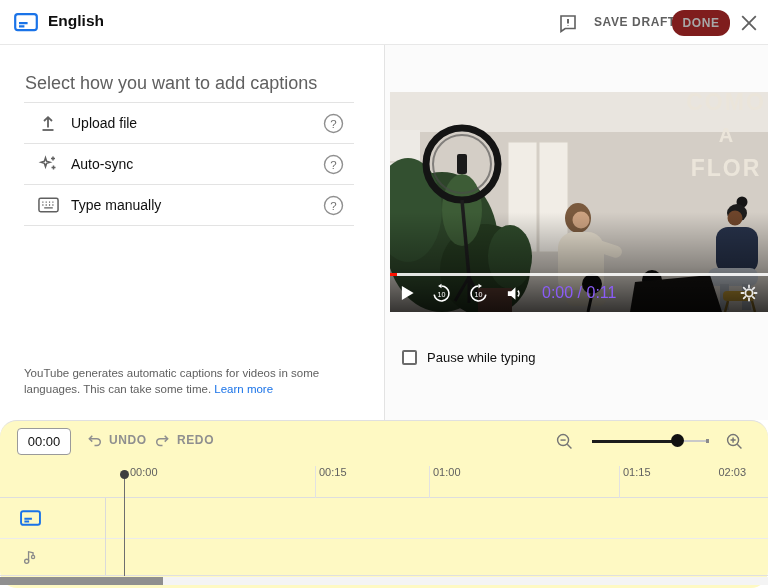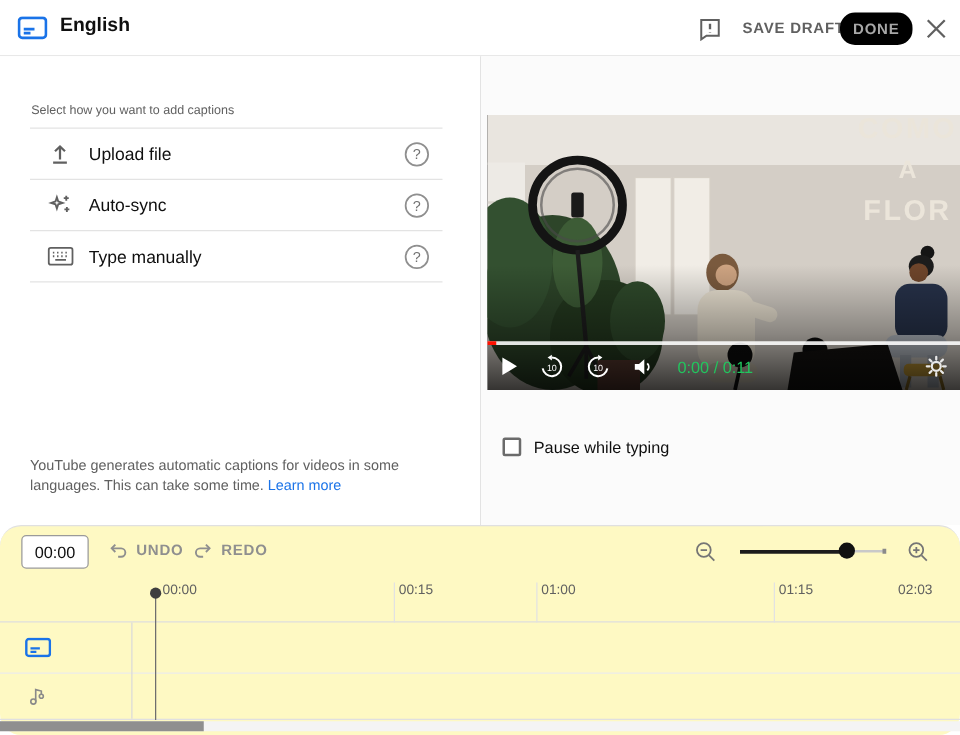--- a/index.html
+++ b/index.html
@@ -8,27 +8,27 @@
   #app { position:relative; width:768px; height:588px; background:#fff; overflow:hidden;text-decoration:underline; }
 
   
   .header { position:absolute; top:0; left:0; width:768px; height:45px; background:#fff;
             border-bottom:1px solid #e8e8e8; }
   .header .cap-icon { position:absolute; left:14px; top:13px; }
   .header .title { position:absolute; left:48px; top:12px; font-size:15.5px; font-weight:700; color:#0f0f0f; }
   .hdr-feedback { position:absolute; left:558px; top:13px; width:20px; height:20px; cursor:pointer; background:none; border:none; }
   .hdr-save { position:absolute; left:594px; top:15px; font-size:12px; font-weight:700; letter-spacing:0.6px;
               color:#606060; background:none; border:none; cursor:pointer; }
-  .hdr-done { position:absolute; left:672px; top:10px; width:58px; height:26px; background:#000000;
+  .hdr-done { position:absolute; left:672px; top:10px; width:58px; height:26px; background:#7f1d1d;
               color:#a7a7a7; font-size:12px; font-weight:700; letter-spacing:0.6px; border:none; border-radius:12px; }
   .hdr-close { position:absolute; left:740px; top:14px; width:18px; height:18px; background:none; border:none; cursor:pointer; }
 
   
   .left-panel { position:absolute; top:45px; left:0; width:384px; height:375px; background:#fff; }
-  .lp-heading { position:absolute; left:25px; top:38px; font-size:10px; color:#606060; }
+  .lp-heading { position:absolute; left:25px; top:28px; font-size:18px; color:#606060; }
   .options { position:absolute; left:24px; top:57px; width:330px; }
   .option-row { display:flex; align-items:center; height:41px; border-top:1px solid #e3e3e3; cursor:pointer; }
   .options .last-border { border-top:1px solid #e3e3e3; }
   .option-row .o-icon { width:24px; margin-left:14px; display:flex; align-items:center; }
   .option-row .o-label { margin-left:9px; font-size:14px; color:#0f0f0f; }
   .option-row .o-help { margin-left:auto; margin-right:10px; width:21px; height:21px; background:none; border:none; padding:0; cursor:pointer; }
   .lp-notes { position:absolute; left:24px; top:296px; width:352px; font-size:11.5px; color:#606060; line-height:16px; }
   .lp-note1 { white-space:nowrap; }
   .lp-note2 { margin-top:24px; }
   .lp-notes b { color:#0f0f0f; }
@@ -36,21 +36,21 @@
 
   
   .v-divider { position:absolute; left:384px; top:45px; width:1px; height:375px; background:#e3e3e3; }
   .right-panel { position:absolute; left:385px; top:45px; width:383px; height:375px; background:#fbfbfb; }
   .video { position:absolute; left:5px; top:47px; width:378px; height:220px; background:#222; cursor:pointer; }
   .video svg.scene { position:absolute; left:0; top:0; }
   .progress { position:absolute; left:0; bottom:36px; width:100%; height:3px; background:rgba(255,255,255,0.88); cursor:pointer; }
   .progress .played { position:absolute; left:0; top:0; width:7px; height:3px; background:#ff1100; }
   .vcontrols { position:absolute; left:0; bottom:3px; width:100%; height:32px; display:flex; align-items:center; padding:0 10px; }
   .vbtn { background:none; border:none; padding:0; margin-right:16px; cursor:pointer; display:flex; align-items:flex-start; }
-  .vtime { color:#22c55e; font-size:13px; margin-left:2px; }
+  .vtime { color:#8b5cf6; font-size:16px; margin-left:2px; }
   .vspacer { flex:1; }
   .shortcut-note { position:absolute; left:20px; top:282px; font-size:12px; color:#606060; }
   .pause-row { position:absolute; left:17px; top:305px; display:flex; align-items:center; cursor:pointer; }
   .pause-row input { appearance:none; -webkit-appearance:none; width:15px; height:15px; border:2px solid #6b6b6b;
                      border-radius:2px; background:#fff; margin:0; cursor:pointer; }
   .pause-row span { margin-left:10px; font-size:13px; color:#0f0f0f; }
 
   
   .timeline { position:absolute; left:0; top:420px; width:768px; height:168px; background:#fef9c3; border-top:1px solid #e0e0e0;border-radius:17px; }
   .time-input { position:absolute; left:17px; top:7px; width:54px; height:27px; border:1px solid #9a9a9a; border-radius:4px;

